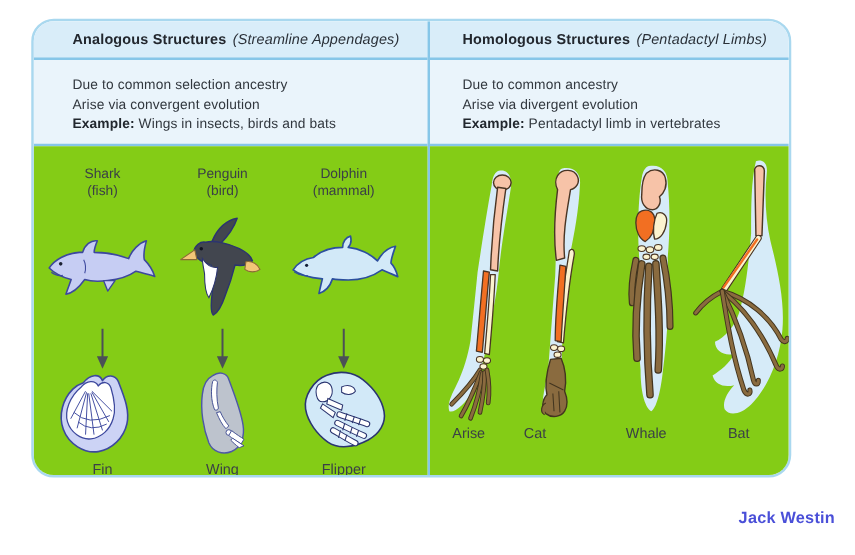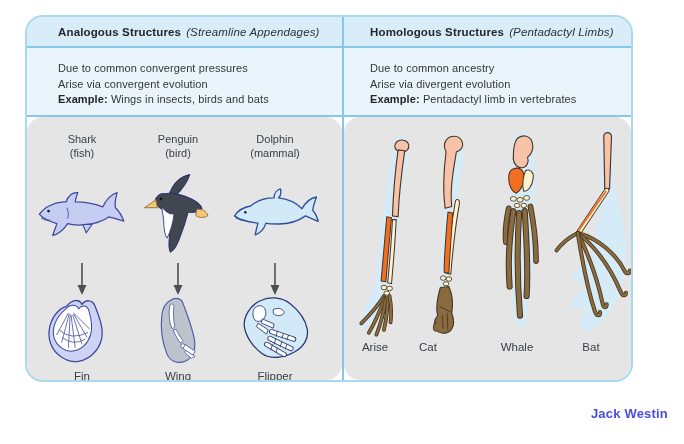--- a/index.html
+++ b/index.html
@@ -25,21 +25,21 @@
   .col.right .hdr{padding-left:26px;}
   .hdr .t{font-weight:bold;}
   .hdr .s{font-style:italic;margin-left:5px;font-weight:normal;color:#2a3038;}
   .desc{
     height:69px;background:#eaf4fb;border-bottom:2px solid #86c6e8;
     padding:13px 0 0 31px;font-size:11px;line-height:15.5px;
     letter-spacing:.1px;color:#31373e;box-sizing:border-box;
   }
   .col.right .desc{padding-left:26px;}
   .desc b{color:#22272e;}
-  .content{position:relative;flex:1;background:#e5e5e5;border-radius:16px;}
+  .content{position:relative;flex:1;background:#84cc16;}
   .org-col{position:absolute;top:0;bottom:0;width:96px;text-align:center;}
   .org-col.c0{left:7px;} .org-col.c1{left:103px;} .org-col.c2{left:200px;}
   .org-label{margin-top:15px;height:32px;font-size:11px;line-height:14px;color:#3b4046;}
   .animal-box{height:98px;display:flex;align-items:center;justify-content:center;}
   .arrow-box{height:34px;display:flex;align-items:flex-start;justify-content:center;}
   .structure-box{height:70px;display:flex;align-items:flex-start;justify-content:center;}
   .structure-label{margin-top:4px;font-size:11.5px;color:#3b4046;}
   .limb{position:absolute;top:14px;}
   .limb.human{left:6px;} .limb.cat{left:70px;} .limb.whale{left:143px;} .limb.bat{left:201px;top:10px;}
   .limb-label{position:absolute;top:224px;width:64px;text-align:center;font-size:11.5px;color:#3b4046;}
@@ -56,21 +56,21 @@
 <body>
 
 <div class="card">
 
   <div class="col left">
     <div class="hdr">
       <span class="t">Analogous Structures</span>
       <span class="s">(Streamline Appendages)</span>
     </div>
     <div class="desc">
-      <div>Due to common convergent pressures</div>
+      <div>Due to common selection ancestry</div>
       <div>Arise via convergent evolution</div>
       <div><b>Example:</b> <span>Wings in insects, birds and bats</span></div>
     </div>
     <div class="content">
 
       <div class="org-col c0">
         <div class="org-label">
           <div>Shark</div>
           <div>(fish)</div>
         </div>

